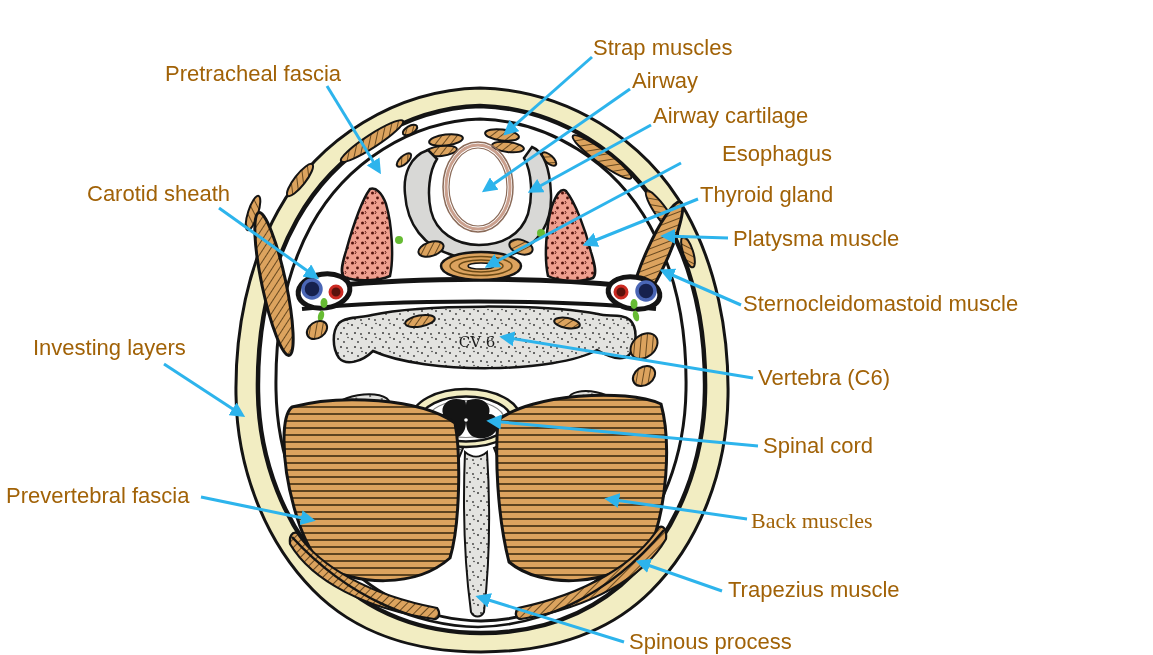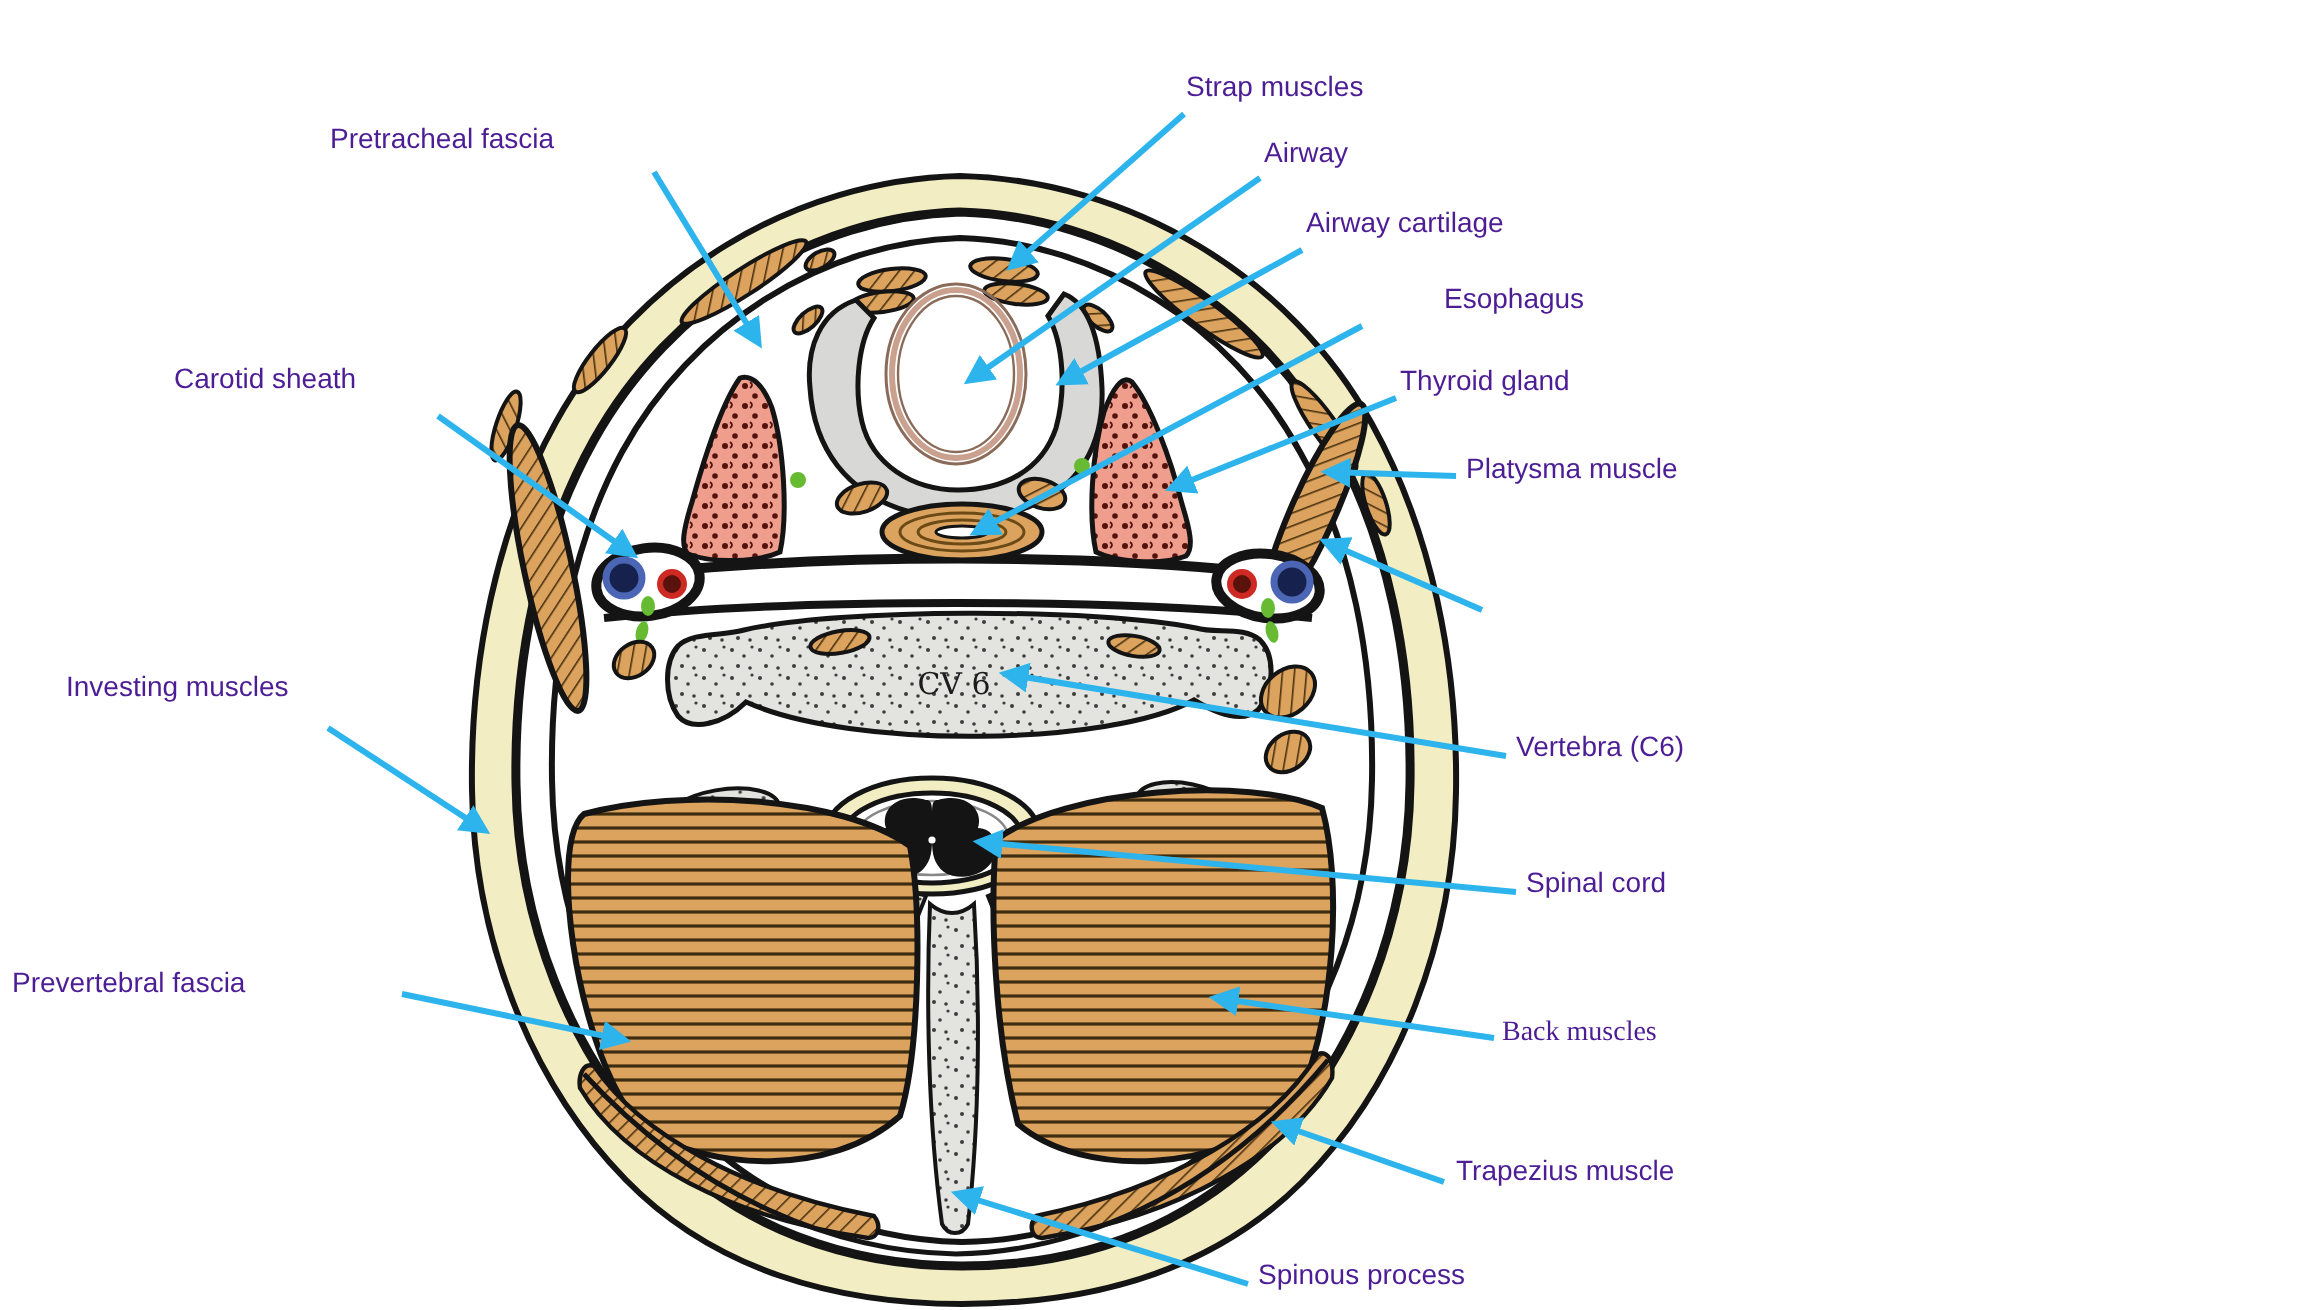--- a/index.html
+++ b/index.html
@@ -2,21 +2,21 @@
 <html><head>
 <meta charset="utf-8">
 <style>
   html,body{margin:0;padding:0;background:#ffffff;}
   #canvas{position:relative;width:1153px;height:655px;background:#ffffff;overflow:hidden;
           font-family:"Liberation Sans","DejaVu Sans",sans-serif;}
   #art{position:absolute;left:0;top:0;}
   .title{position:absolute;left:2px;top:4px;font-size:21px;color:#000;
          text-decoration:underline;text-decoration-thickness:2px;text-underline-offset:4px;
          white-space:nowrap;}
-  .lbl{position:absolute;font-size:14px;color:#4c1d95;white-space:nowrap;line-height:1.1;}
+  .lbl{position:absolute;font-size:22px;color:#a16207;white-space:nowrap;line-height:1.1;}
   .arrow{stroke:#2db4ec;stroke-width:3;fill:none;}
   .ink{stroke:#141414;}
   text.cv{font-family:"DejaVu Serif","Liberation Serif",serif;font-size:15px;fill:#1c1c1c;}
 </style>
 </head>
 <body>
 
 <div id="canvas">
 
   <svg id="art" width="1153" height="655" viewBox="0 0 1153 655">
@@ -192,21 +192,22 @@
 
 
   <div class="lbl" style="left:593px;top:36px;">Strap muscles</div>
   <div class="lbl" style="left:165px;top:62px;">Pretracheal fascia</div>
   <div class="lbl" style="left:632px;top:69px;">Airway</div>
   <div class="lbl" style="left:653px;top:104px;">Airway cartilage</div>
   <div class="lbl" style="left:722px;top:142px;">Esophagus</div>
   <div class="lbl" style="left:87px;top:182px;">Carotid sheath</div>
   <div class="lbl" style="left:700px;top:183px;">Thyroid gland</div>
   <div class="lbl" style="left:733px;top:227px;">Platysma muscle</div>
-  <div class="lbl" style="left:33px;top:336px;">Investing muscles</div>
+  <div class="lbl" style="left:743px;top:292px;">Sternocleidomastoid muscle</div>
+  <div class="lbl" style="left:33px;top:336px;">Investing layers</div>
   <div class="lbl" style="left:758px;top:366px;">Vertebra (C6)</div>
   <div class="lbl" style="left:763px;top:434px;">Spinal cord</div>
   <div class="lbl" style="left:6px;top:484px;">Prevertebral fascia</div>
   <div class="lbl" style="left:751px;top:509px;font-family:Liberation Serif, serif;">Back muscles</div>
   <div class="lbl" style="left:728px;top:578px;">Trapezius muscle</div>
   <div class="lbl" style="left:629px;top:630px;">Spinous process</div>
 
 </div>
 
 </body></html>

